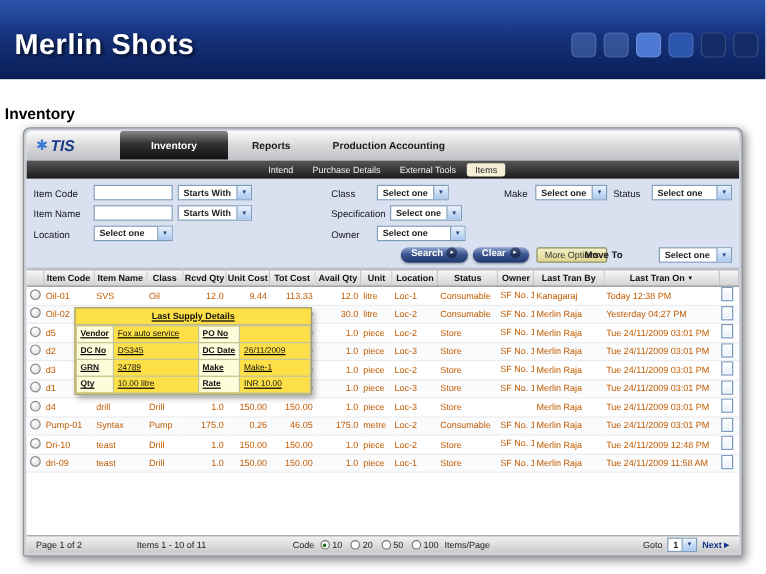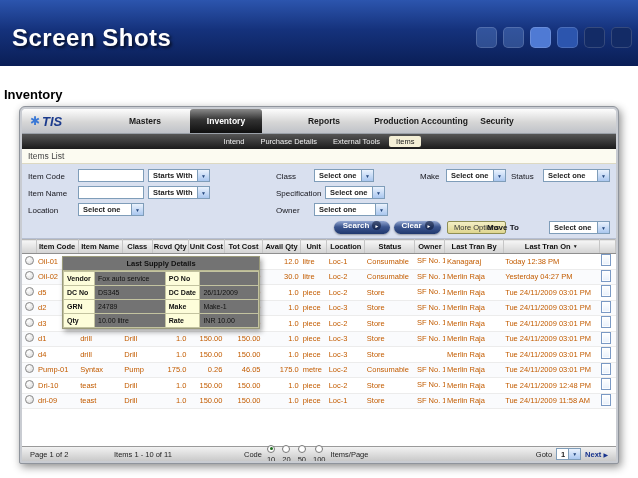--- a/index.html
+++ b/index.html
@@ -79,51 +79,51 @@
   .col12{text-align:left;padding-right:1px;}
   .col10{font-size:6px;color:#3c3c64;white-space:normal;line-height:1.1;}
   .td-radio{text-align:center;}
   .radio{display:inline-block;width:7px;height:7px;border-radius:50%;border:1px solid #8a8a8a;
     background:radial-gradient(circle at 35% 30%,#fff,#d8d8d8);cursor:pointer;}
   .doc{display:inline-block;width:8px;height:10px;border:1px solid #7a99c4;
     background:linear-gradient(#ffffff,#e8f0fb);box-shadow:inset 0 0 0 1px rgba(255,255,255,.8);cursor:pointer;}
   .sort{font-size:5px;margin-left:2px;vertical-align:1px;}
 
   
-  .tooltip{position:absolute;left:40px;top:147px;width:196px;background:#737373;border:1px solid #9a9a7a;
-    box-shadow:2px 3px 5px rgba(0,0,0,.35);z-index:6;}
+  .tooltip{position:absolute;left:40px;top:147px;width:196px;background:#fde047;border:1px solid #9a9a7a;
+    box-shadow:2px 3px 5px rgba(0,0,0,.35);z-index:6;text-decoration:underline;}
   .tt-title{font-size:7.5px;font-weight:bold;color:#111;text-align:center;padding:2px 0;
     border-bottom:1px solid #b9b993;}
   .tt{width:100%;border-collapse:collapse;}
   .tt td{border:1px solid #c3c3a0;font-size:7px;padding:1.5px 3px;color:#111;height:10px;
     white-space:nowrap;overflow:hidden;}
   .tt td.lbl{font-weight:bold;background:#fdfdda;}
 
   .spacer{flex:1;background:#fff;}
 
   
   .footer{height:15px;flex:0 0 15px;background:linear-gradient(#f2f2f2,#c9c9c9);border-top:1px solid #9a9a9a;
     display:flex;align-items:center;font-size:7.5px;color:#222;padding:0 8px;box-sizing:border-box;}
   .f-page{width:84px;}
   .f-items{width:130px;}
   .f-sizes{display:inline-flex;gap:7px;margin:0 5px;}
-  .opt{display:inline-flex;align-items:center;gap:2px;cursor:pointer;flex-direction:column;}
+  .opt{display:inline-flex;align-items:center;gap:2px;cursor:pointer;}
   .fr{width:8px;height:8px;border-radius:50%;border:1px solid #777;background:#fff;position:relative;
     display:inline-block;box-sizing:border-box;}
   .fr.sel::after{content:"";position:absolute;left:1.5px;top:1.5px;width:3px;height:3px;border-radius:50%;
     background:#1f6f1f;}
   .f-right{margin-left:auto;display:inline-flex;align-items:center;gap:4px;}
   .next{color:#16328c;font-weight:bold;display:inline-flex;align-items:center;gap:2px;cursor:pointer;}
   .ni{font-size:6px;}
 </style>
 </head>
 <body>
 
 <div class="slide-header">
-  <div class="slide-title">Screen Shots</div>
+  <div class="slide-title">Merlin Shots</div>
   <div class="deco">
     <span></span>
     <span></span>
     <span></span>
     <span></span>
     <span></span>
     <span></span>
   </div>
 </div>
 
@@ -131,38 +131,33 @@
 
 <div class="window">
   <div class="win-inner">
 
     <div class="menubar">
       <div class="logo">
         <span class="logo-glyph">✱</span>
         <span>TIS</span>
       </div>
       <div class="tabs">
-          <div class="tab">Masters</div>
           <div class="tab sel">Inventory</div>
           <div class="tab">Reports</div>
           <div class="tab">Production Accounting</div>
-          <div class="tab">Security</div>
         </div>
     </div>
 
     <div class="submenu">
         <div class="subitem">Intend</div>
         <div class="subitem">Purchase Details</div>
         <div class="subitem">External Tools</div>
         <div class="subitem sel">Items</div>
       </div>
 
-    <div class="ptitle">
-      <span>Items List</span>
-    </div>
 
     <div class="filters">
       <span class="flabel" style="left:6px;top:8px">Item Code</span>
       <input class="finput" style="left: 56px; top: 5px; width: 66px;" value="">
       <span class="fselect" style="left:126px;top:5px;width:62px">
         <span class="sv">Starts With</span>
         <span class="arr">▼</span>
       </span>
       <span class="flabel" style="left:254px;top:8px">Class</span>
       <span class="fselect" style="left:292px;top:5px;width:60px">

